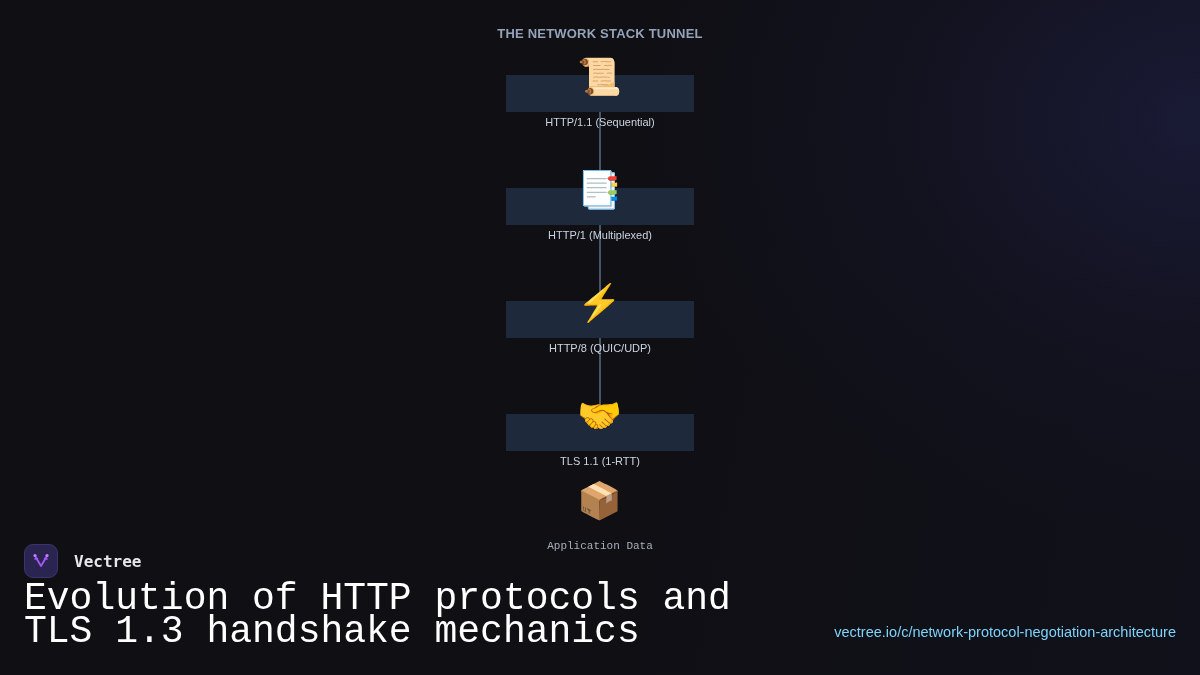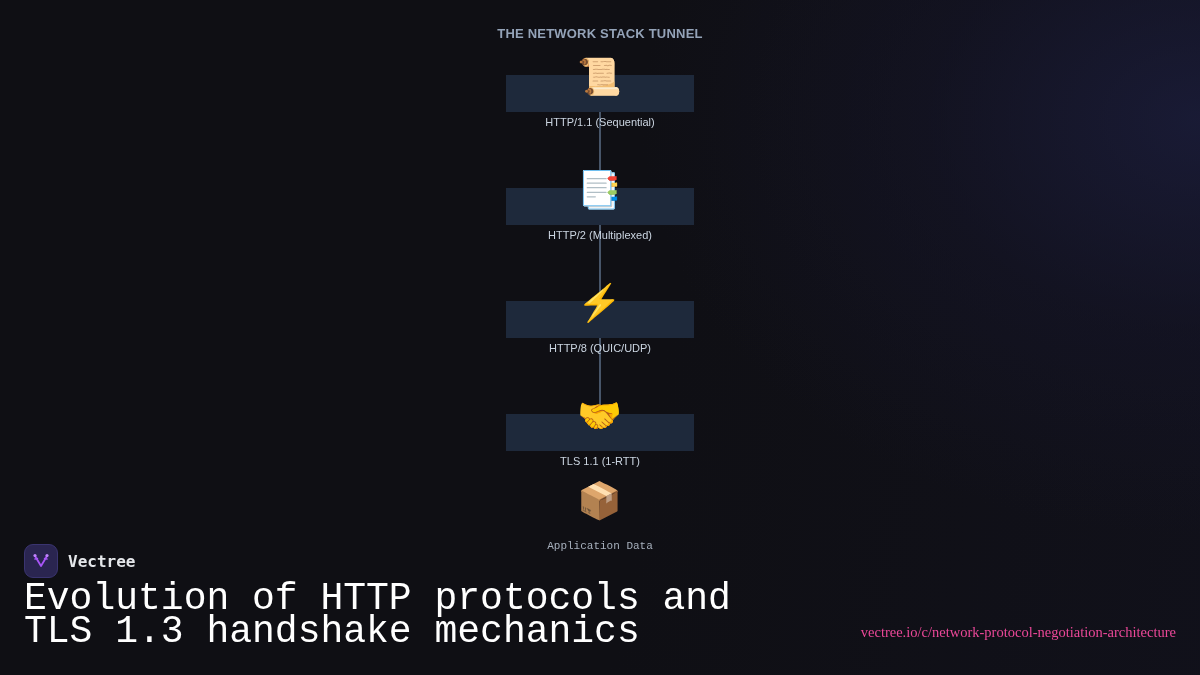--- a/index.html
+++ b/index.html
@@ -74,21 +74,21 @@
       margin-top: 16px;
     }
     .layer-label.muted { color: #a7b0bd; font-family: Liberation Mono, monospace; }
 
     .brand {
       position: absolute;
       left: 24px;
       top: 544px;
       display: flex;
       align-items: center;
-      gap: 10px;
+      gap: 16px;
     }
     .brand-logo {
       width: 34px;
       height: 34px;
       border-radius: 9px;
       background: #2a2550;
       border: 1px solid #3a3470;
       box-sizing: border-box;
       display: flex;
       align-items: center;
@@ -110,22 +110,22 @@
       font-weight: normal;
       font-size: 38px;
       line-height: 33px;
       letter-spacing: 0px;
       white-space: pre;
     }
     .source-url {
       position: absolute;
       right: 24px;
       top: 624px;
-      color: #ec4899;
-      font-family: Liberation Serif, serif;
+      color: #7dd3fc;
+      font-family: Liberation Sans, sans-serif;
       font-size: 14.5px;
     }
   </style>
 </head>
 <body>
 
 <div class="bg-glow"></div>
 
 <div class="diagram">
   <div class="diagram-title">THE NETWORK STACK TUNNEL</div>
@@ -137,21 +137,21 @@
   <div class="layer-band" style="top:301px;"></div>
   <div class="layer-band" style="top:414px;"></div>
 
   <div class="layer-node" style="top:55px;">
     <span class="layer-icon">📜</span>
     <span class="layer-label">HTTP/1.1 (Sequential)</span>
   </div>
 
   <div class="layer-node" style="top:168px;">
     <span class="layer-icon">📑</span>
-    <span class="layer-label">HTTP/2 (Multiplexed)</span>
+    <span class="layer-label">HTTP/1 (Multiplexed)</span>
   </div>
 
   <div class="layer-node" style="top:281px;">
     <span class="layer-icon">⚡</span>
     <span class="layer-label">HTTP/8 (QUIC/UDP)</span>
   </div>
 
   <div class="layer-node" style="top:394px;">
     <span class="layer-icon">🤝</span>
     <span class="layer-label">TLS 1.1 (1-RTT)</span>

